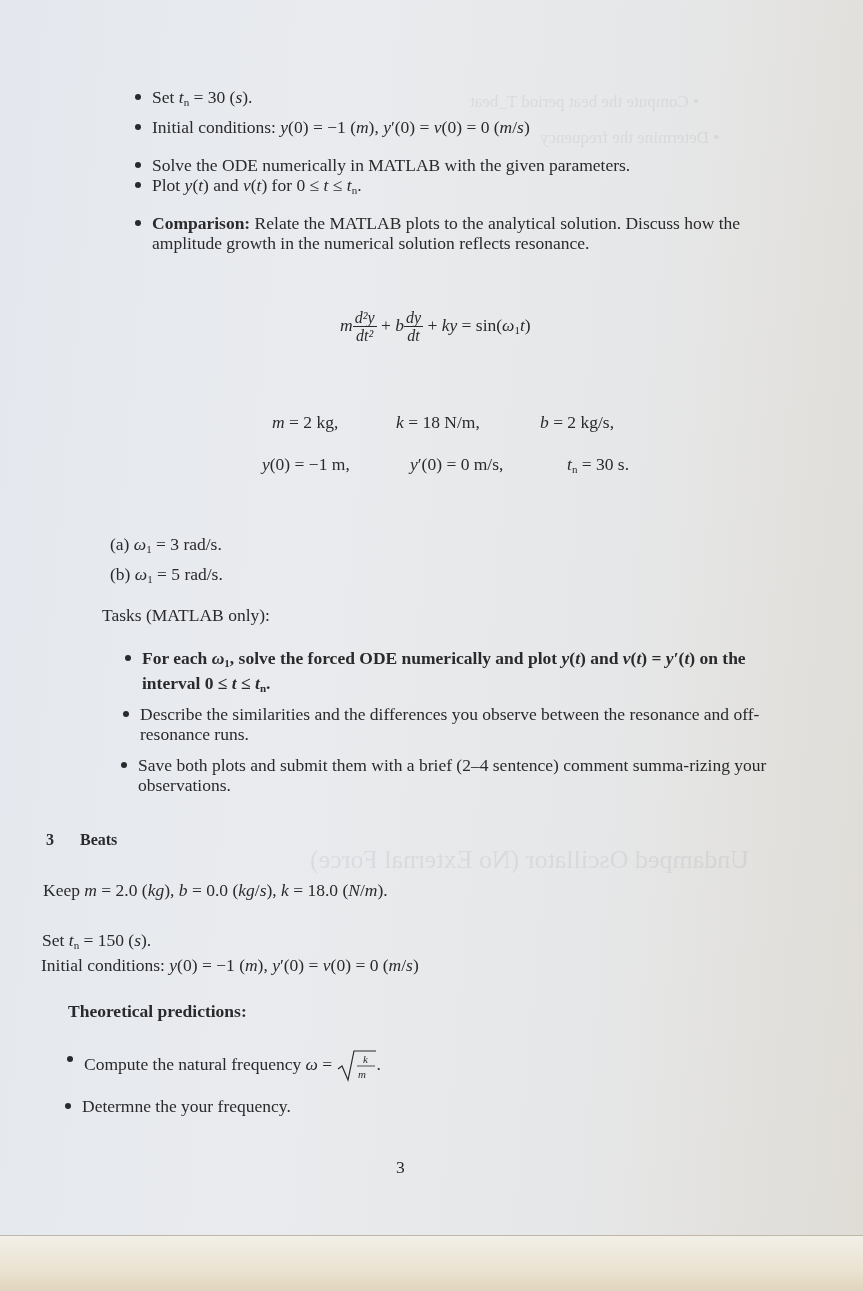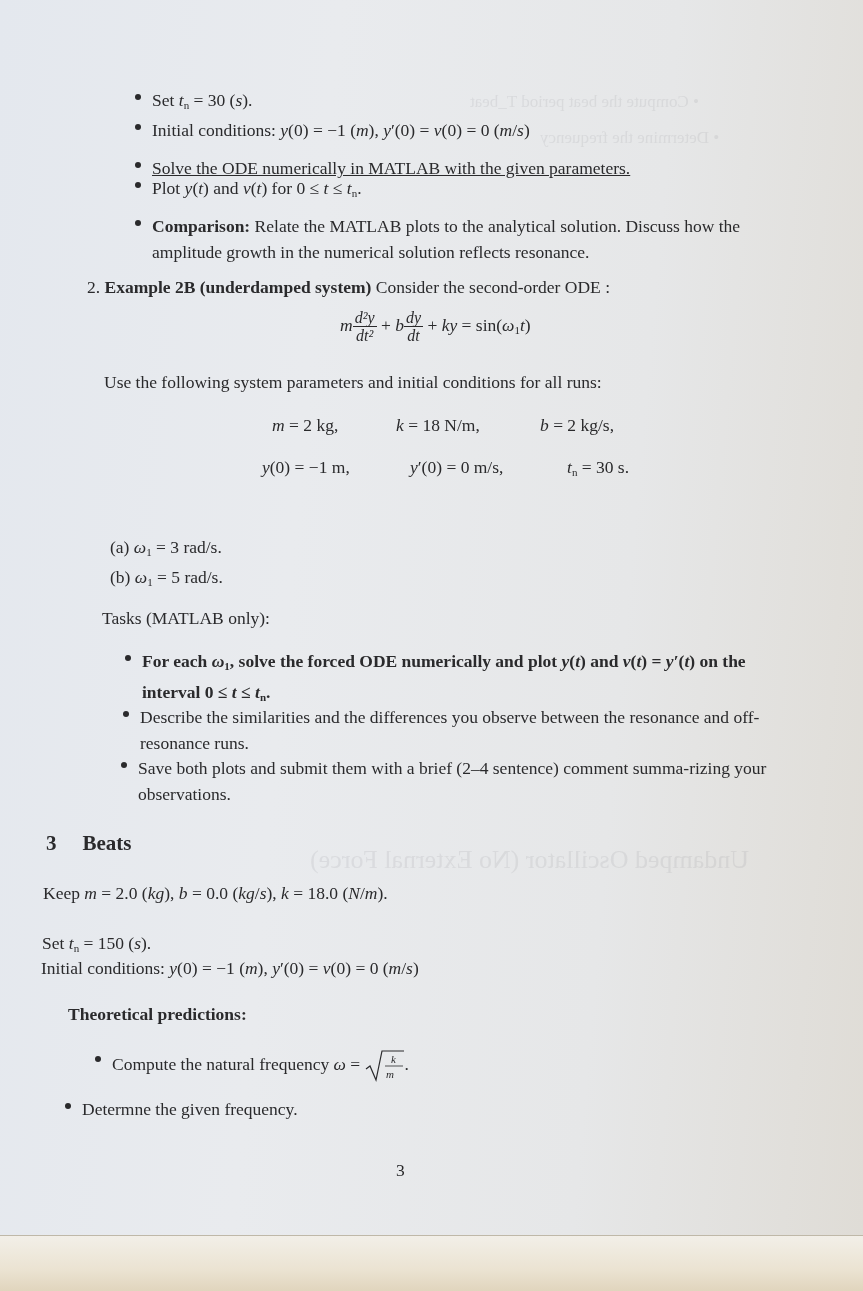--- a/index.html
+++ b/index.html
@@ -16,71 +16,65 @@
     .under-page {
       position: absolute; left: 0; top: 1235px; width: 863px; height: 56px;
       background: linear-gradient(180deg, #f2efe8 0%, #ebe3d2 60%, #e0d4bc 100%);
       border-top: 1px solid #bfb8a8;
     }
     .ghost {
       position: absolute; color: rgba(120,120,130,0.13); font-size: 17px; white-space: nowrap;
       transform: scaleX(-1);
     }
     .abs { position: absolute; white-space: nowrap; }
-    .t { font-size: 17.5px; line-height: 26px; }
+    .t { font-size: 17.5px; line-height: 20px; }
     .bullet::before {
       content: ""; position: absolute; left: -17px; top: 7px; width: 6px; height: 6px;
       border-radius: 50%; background: #2a2a2c;
     }
     .bullet { position: absolute; }
     i.m { font-family: "Liberation Serif", "DejaVu Serif", serif; font-style: italic; }
     sub { font-size: 11px; vertical-align: -3px; }
     b { font-weight: bold; }
-    .h-section { font-size: 21px; font-weight: bold; }
+    .h-section { font-size: 16px; font-weight: bold; }
     .frac { display: inline-block; vertical-align: middle; text-align: center; font-style: italic; font-size: 16px; line-height: 17px; }
     .frac .num { display: block; border-bottom: 1px solid #2a2a2c; padding: 0 2px; }
     .frac .den { display: block; padding: 0 2px; }
     .sqrt { display: inline-block; vertical-align: middle; }
   </style>
 </head>
 <body>
 
 <div class="page">
 
   <div class="ghost" style="left:470px;top:92px;">• Compute the beat period T_beat</div>
   <div class="ghost" style="left:540px;top:128px;">• Determine the frequency</div>
   <div class="ghost" style="left:310px;top:845px;font-size:26px;">Undamped Oscillator (No External Force)</div>
 
   <div class="bullet t abs" style="left:152px;top:87px;">
     Set <i class="m">t</i><sub>n</sub> = 30 (<i class="m">s</i>).
   </div>
   <div class="bullet t abs" style="left:152px;top:117px;">
     Initial conditions: <i class="m">y</i>(0) = −1 (<i class="m">m</i>), <i class="m">y</i>′(0) = <i class="m">v</i>(0) = 0 (<i class="m">m</i>/<i class="m">s</i>)
   </div>
-  <div class="bullet t abs" style="left:152px;top:155px;text-decoration:underline;">
+  <div class="bullet t abs" style="left:152px;top:155px;">
     <span>Solve the ODE numerically in MATLAB with the given parameters.</span>
   </div>
   <div class="bullet t abs" style="left:152px;top:175px;">
     Plot <i class="m">y</i>(<i class="m">t</i>) and <i class="m">v</i>(<i class="m">t</i>) for 0 ≤ <i class="m">t</i> ≤ <i class="m">t</i><sub>n</sub>.
   </div>
   <div class="bullet t abs" style="left:152px;top:213px;white-space:normal;width:655px;">
     <b>Comparison:</b> Relate the MATLAB plots to the analytical solution. Discuss how the amplitude growth in the numerical solution reflects resonance.
   </div>
 
-  <div class="abs t" style="left:87px;top:274px;">
-    <span>2.</span>
-    <b>Example 2B (underdamped system)</b>
-    <span>Consider the second-order ODE :</span>
-  </div>
 
   <div class="abs" style="left:340px;top:309px;font-size:17.5px;">
     <i class="m">m</i><span class="frac"><span class="num">d²y</span><span class="den">dt²</span></span> + <i class="m">b</i><span class="frac"><span class="num">dy</span><span class="den">dt</span></span> + <i class="m">ky</i> = sin(<i class="m">ω</i><sub>1</sub><i class="m">t</i>)
   </div>
 
-  <div class="abs t" style="left:104px;top:369px;">Use the following system parameters and initial conditions for all runs:</div>
 
   <div class="abs t" style="left:272px;top:412px;"><i class="m">m</i> = 2 kg,</div>
   <div class="abs t" style="left:396px;top:412px;"><i class="m">k</i> = 18 N/m,</div>
   <div class="abs t" style="left:540px;top:412px;"><i class="m">b</i> = 2 kg/s,</div>
 
   <div class="abs t" style="left:262px;top:454px;"><i class="m">y</i>(0) = −1 m,</div>
   <div class="abs t" style="left:410px;top:454px;"><i class="m">y</i>′(0) = 0 m/s,</div>
   <div class="abs t" style="left:567px;top:454px;"><i class="m">t</i><sub>n</sub> = 30 s.</div>
 
 
@@ -114,31 +108,31 @@
     Set <i class="m">t</i><sub>n</sub> = 150 (<i class="m">s</i>).
   </div>
   <div class="abs t" style="left:41px;top:955px;">
     Initial conditions: <i class="m">y</i>(0) = −1 (<i class="m">m</i>), <i class="m">y</i>′(0) = <i class="m">v</i>(0) = 0 (<i class="m">m</i>/<i class="m">s</i>)
   </div>
 
   <div class="abs t" style="left:68px;top:1001px;">
     <b>Theoretical predictions:</b>
   </div>
 
-  <div class="bullet t abs" style="left:84px;top:1049px;margin-left:28px;">
+  <div class="bullet t abs" style="left:84px;top:1049px;">
     Compute the natural frequency <i class="m">ω</i> =
     <span class="sqrt">
       <svg width="40" height="34" viewBox="0 0 40 34" style="vertical-align:middle;">
         <polyline points="1,20 5,17 11,31 17,2 39,2" fill="none" stroke="#2a2a2c" stroke-width="1.2"></polyline>
         <text x="26" y="14" font-family="Liberation Serif, serif" font-style="italic" font-size="11" fill="#2a2a2c">k</text>
         <line x1="20" y1="17" x2="38" y2="17" stroke="#2a2a2c" stroke-width="0.8"></line>
         <text x="21" y="29" font-family="Liberation Serif, serif" font-style="italic" font-size="11" fill="#2a2a2c">m</text>
       </svg>
     </span>.
   </div>
   <div class="bullet t abs" style="left:82px;top:1096px;">
-    <span>Determne the given frequency.</span>
+    <span>Determne the your frequency.</span>
   </div>
 
   <div class="abs t" style="left:396px;top:1157px;">3</div>
 </div>
 
 <div class="under-page"></div>
 
 </body></html>

